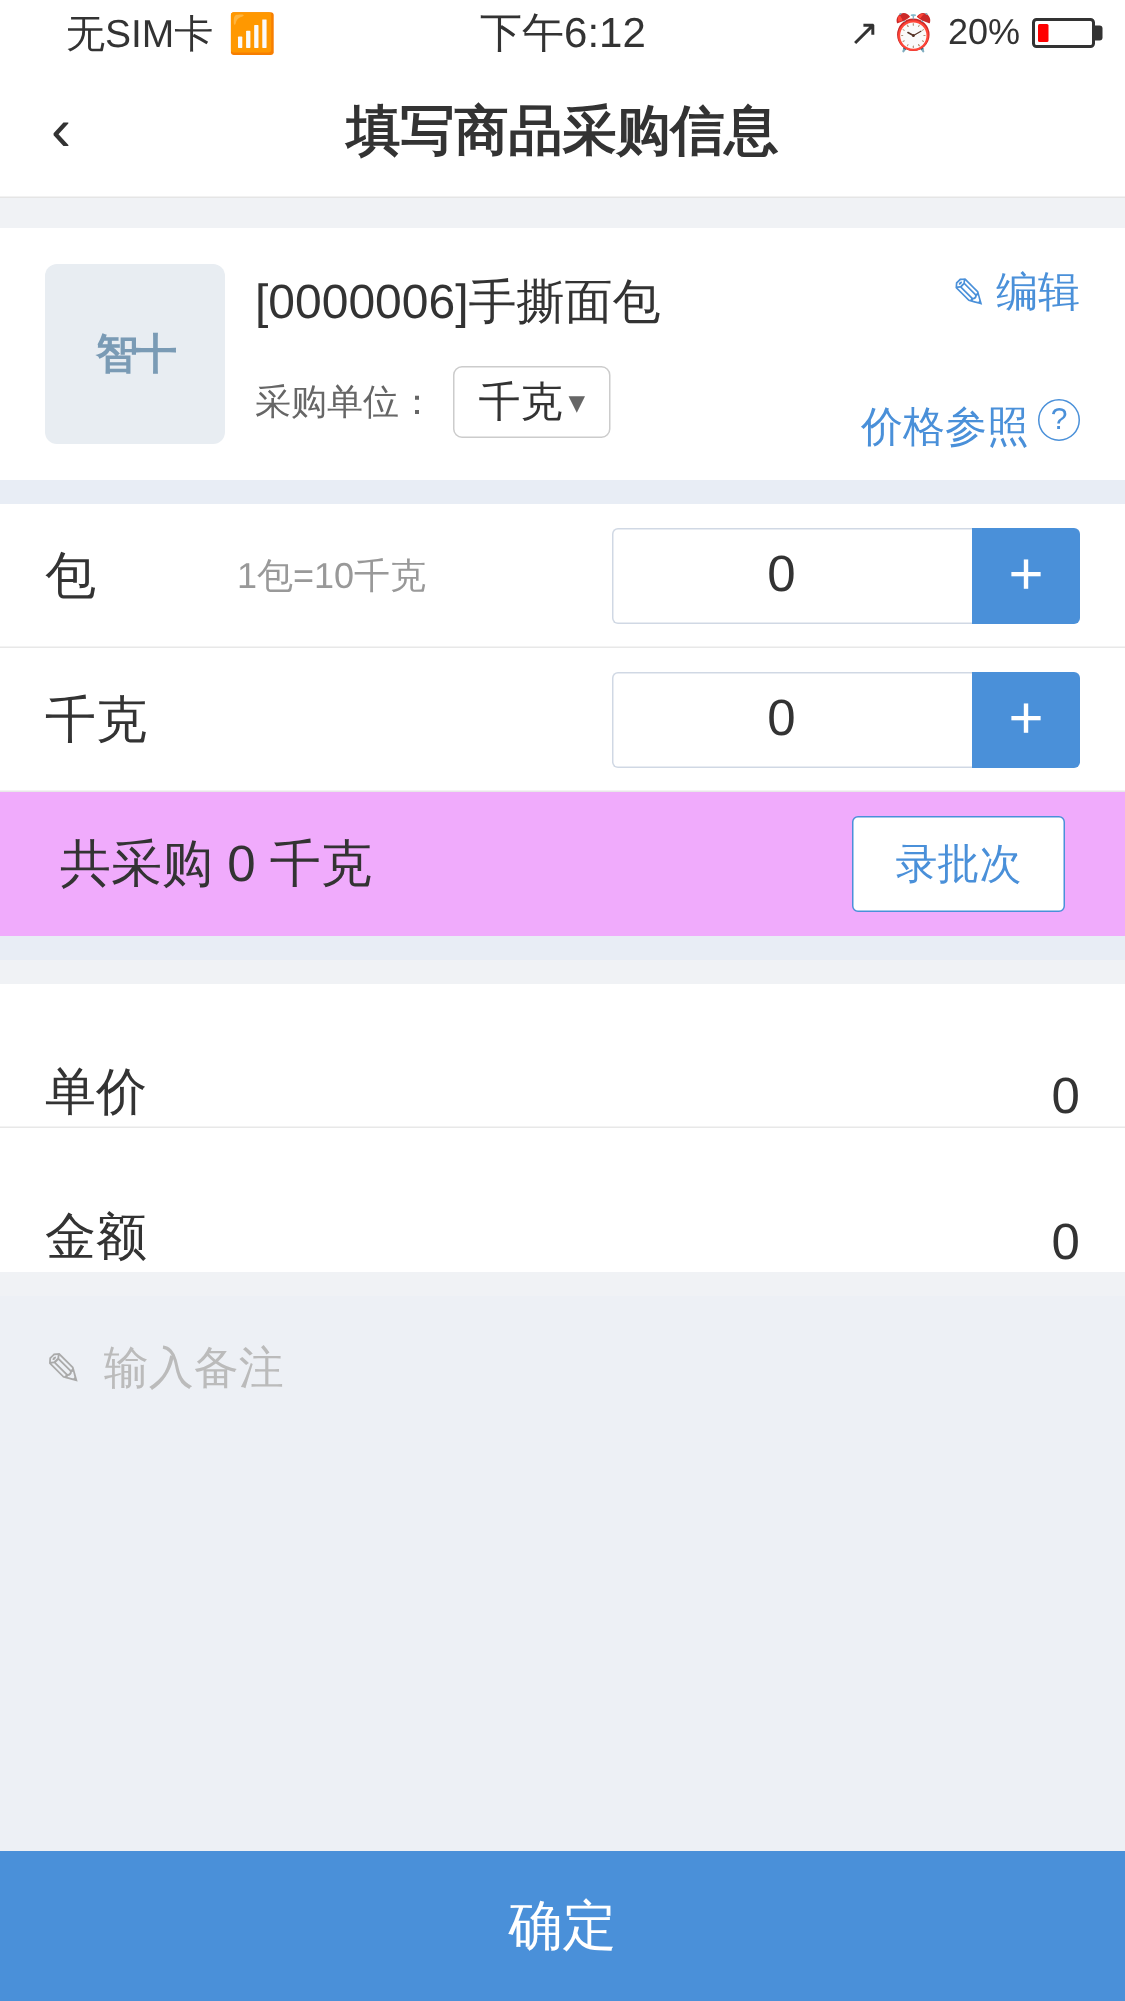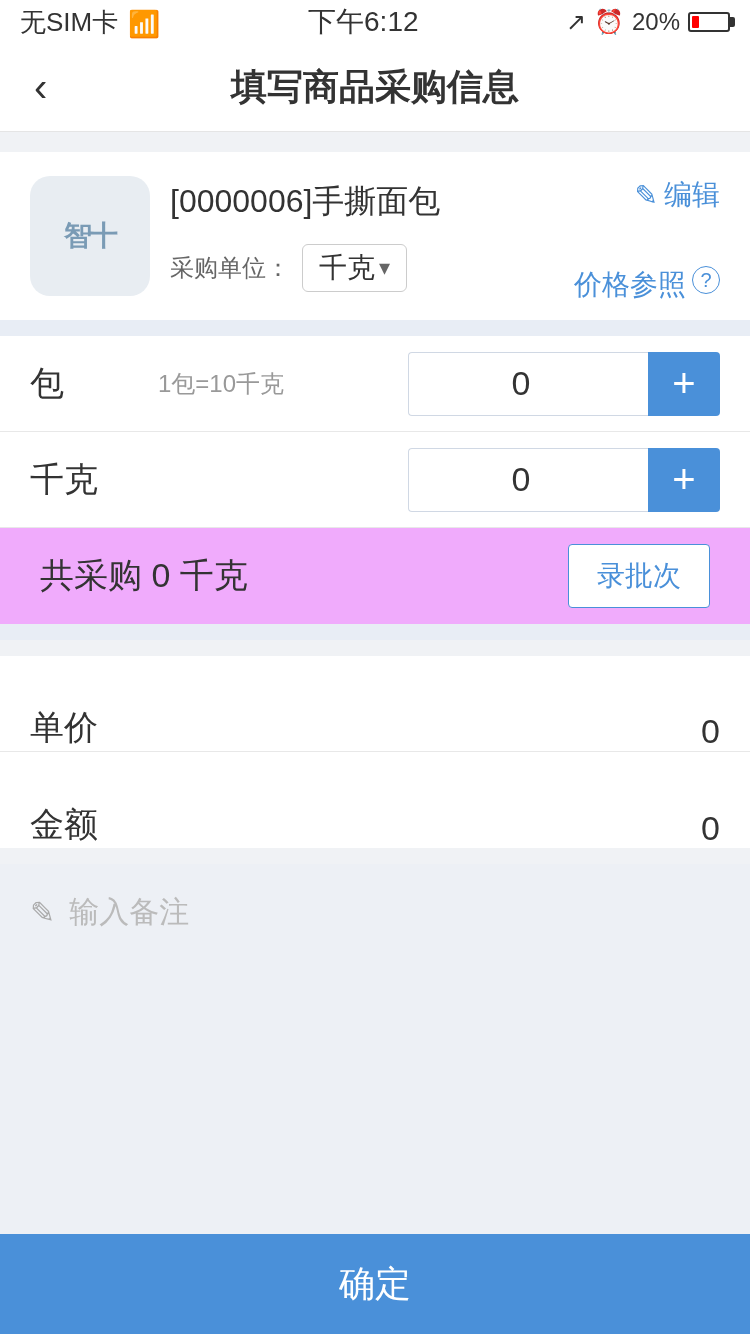--- a/index.html
+++ b/index.html
@@ -18,21 +18,21 @@
       width: 100%;
       height: 44px;
       background: #fff;
       display: flex;
       align-items: center;
       justify-content: space-between;
       padding: 0 20px;
       font-size: 26px;
       color: #333;
     }
-    .status-left { display: flex; align-items: flex-end; gap: 10px; }
+    .status-left { display: flex; align-items: center; gap: 10px; margin-left: 24px; }
     .status-right { display: flex; align-items: center; gap: 8px; font-size: 24px; }
     .battery-icon {
       width: 42px; height: 20px;
       border: 2px solid #333;
       border-radius: 3px;
       position: relative;
       display: inline-flex;
       align-items: center;
       padding: 2px;
     }
@@ -86,21 +86,21 @@
       padding: 24px 30px;
       display: flex;
       align-items: flex-start;
       gap: 20px;
       position: relative;
     }
     .product-img {
       width: 120px;
       height: 120px;
       background: #e8edf2;
-      border-radius: 20px;
+      border-radius: 8px;
       display: flex;
       align-items: center;
       justify-content: center;
       flex-shrink: 0;
     }
     .product-img-inner {
       font-size: 48px;
       color: #8ba5c0;
     }
     .product-info { flex: 1; }

